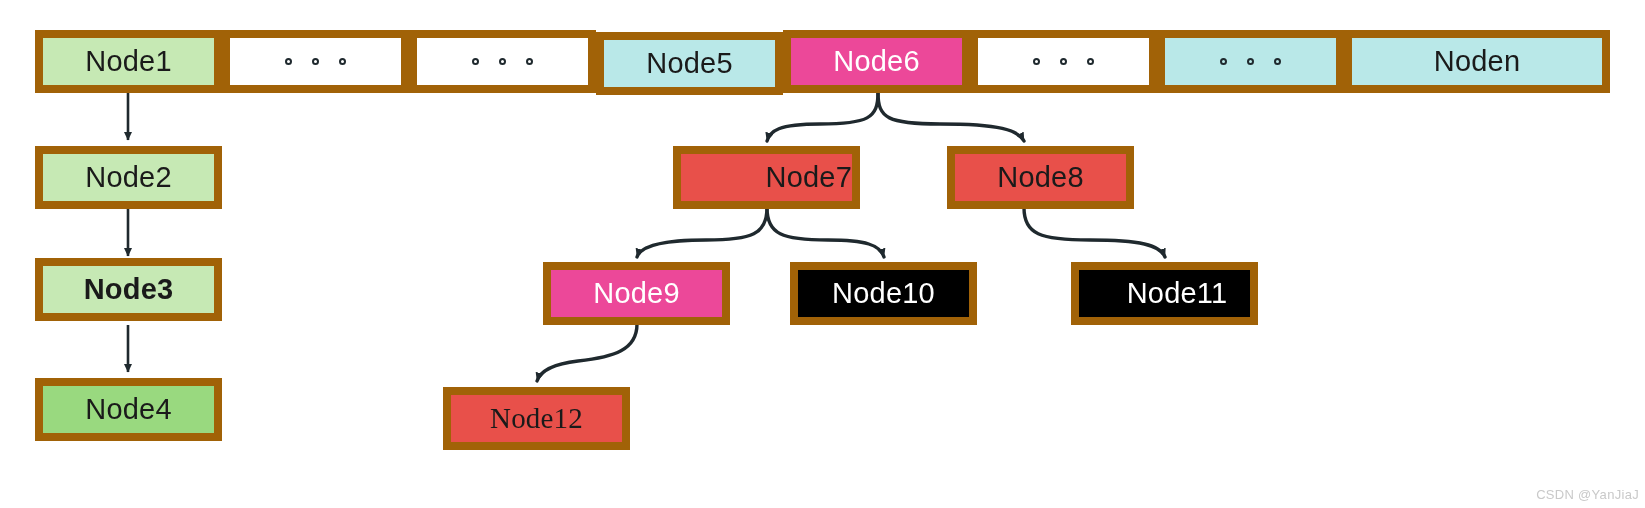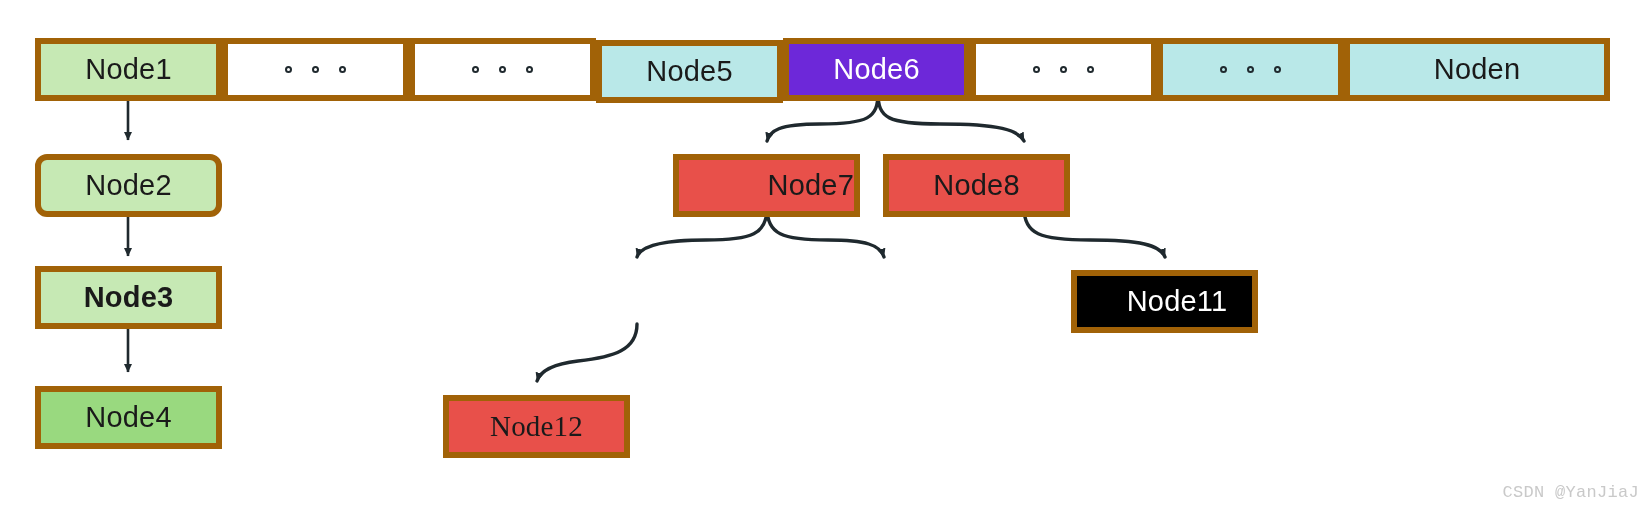--- a/index.html
+++ b/index.html
@@ -25,36 +25,35 @@
     position: absolute;
     left: 0;
     top: 0;
     width: 1645px;
     height: 508px;
     pointer-events: none;
   }
   .node {
     position: absolute;
     box-sizing: border-box;
-    border: 6px solid #a16207;
+    border: 8px solid #a16207;
     display: flex;
     align-items: center;
     justify-content: center;
     font-family: "Liberation Sans", sans-serif;
     font-size: 29px;
     line-height: 1;
     letter-spacing: 0.2px;
     white-space: nowrap;
-    margin-top: 8px;
   }
   .node.green      { background: #c6e9b4; color: #1a1a1a; }
   .node.green-deep { background: #99d97f; color: #1a1a1a; }
   .node.cyan       { background: #b9e8e8; color: #1a1a1a; }
   .node.white      { background: #ffffff; color: #1a1a1a; }
-  .node.dark       { background: #6d28d9; color: #ffffff; }
+  .node.dark       { background: #ec4899; color: #ffffff; }
   .node.black      { background: #000000; color: #ffffff; }
   .node.red        { background: #e8504a; color: #1a1a1a; }
 
   .dots {
     display: flex;
     align-items: center;
     gap: 20px;
   }
   .dot {
     width: 7px;
@@ -62,22 +61,22 @@
     border: 2px solid #1f292e;
     border-radius: 50%;
     box-sizing: border-box;
     background: transparent;
   }
 
   #watermark {
     position: absolute;
     right: 6px;
     bottom: 6px;
-    font-family: Liberation Mono, monospace;
-    font-size: 17px;
+    font-family: Liberation Sans, sans-serif;
+    font-size: 13px;
     color: #c9c9c9;
     white-space: nowrap;
     letter-spacing: 0.3px;
   }
 </style>
 </head>
 <body>
 
 <div id="diagram-root">
 
@@ -148,41 +147,47 @@
       <i class="dot"></i>
       <i class="dot"></i>
       <i class="dot"></i>
     </span>
   </div>
 
   <div class="node cyan" style="left:1344px; top:30px; width:266px; height:63px;">
     <span>Noden</span>
   </div>
 
-  <div class="node green" style="left:35px; top:146px; width:187px; height:63px;border-radius:12px;">
+  <div class="node green" style="left:35px; top:146px; width:187px; height:63px;">
     <span>Node2</span>
   </div>
 
   <div class="node green" style="left:35px; top:258px; width:187px; height:63px;font-weight:bold;">
     <span>Node3</span>
   </div>
 
   <div class="node green-deep" style="left:35px; top:378px; width:187px; height:63px;text-align:center;">
     <span>Node4</span>
   </div>
 
   <div class="node red" style="left:673px; top:146px; width:187px; height:63px;justify-content:flex-end;">
     <span>Node7</span>
   </div>
 
-  <div class="node red" style="left:883px; top:146px; width:187px; height:63px;">
+  <div class="node red" style="left:947px; top:146px; width:187px; height:63px;">
     <span>Node8</span>
   </div>
 
+  <div class="node dark" style="left:543px; top:262px; width:187px; height:63px;">
+    <span>Node9</span>
+  </div>
 
+  <div class="node black" style="left:790px; top:262px; width:187px; height:63px;">
+    <span>Node10</span>
+  </div>
 
   <div class="node black" style="left:1071px; top:262px; width:187px; height:63px;padding-left:25px;">
     <span>Node11</span>
   </div>
 
   <div class="node red" style="left:443px; top:387px; width:187px; height:63px;font-family:Liberation Serif, serif;">
     <span>Node12</span>
   </div>
 
   <div id="watermark">CSDN @YanJiaJ</div>

